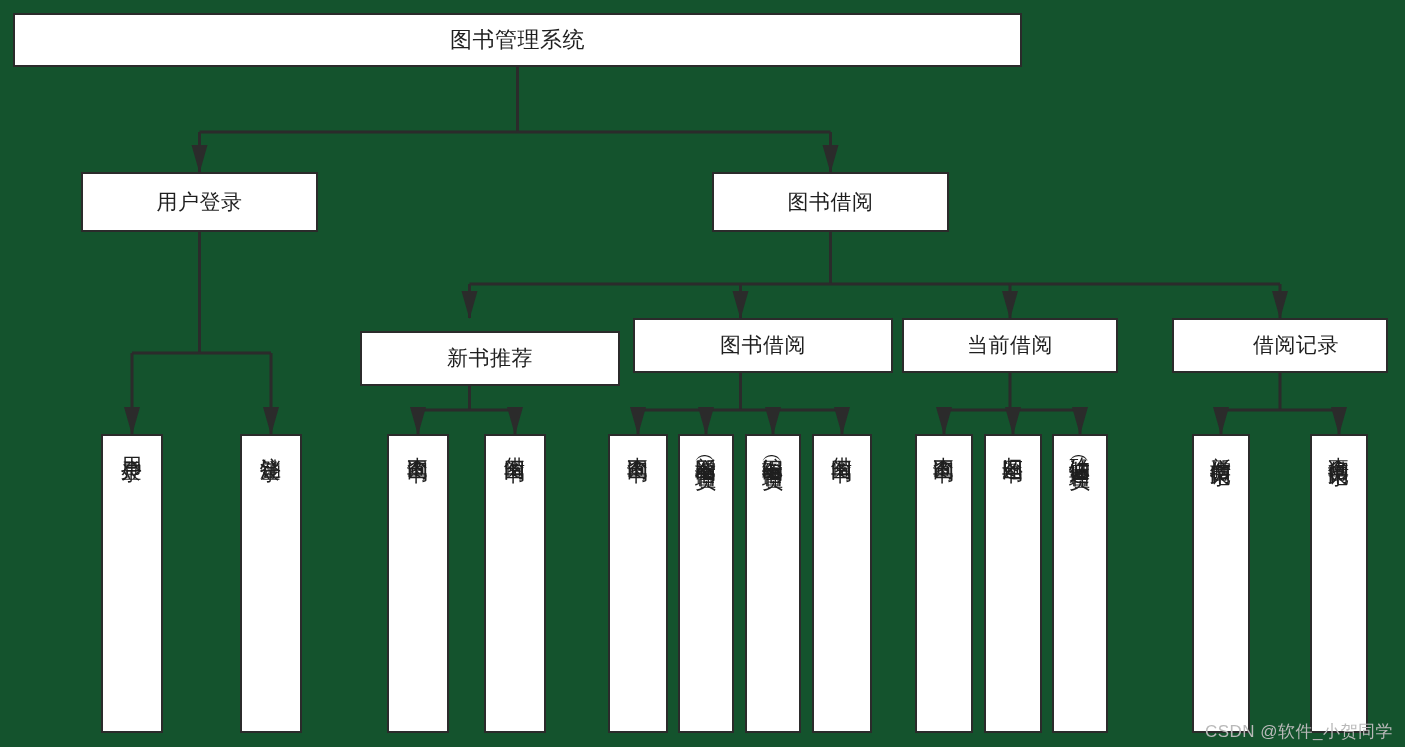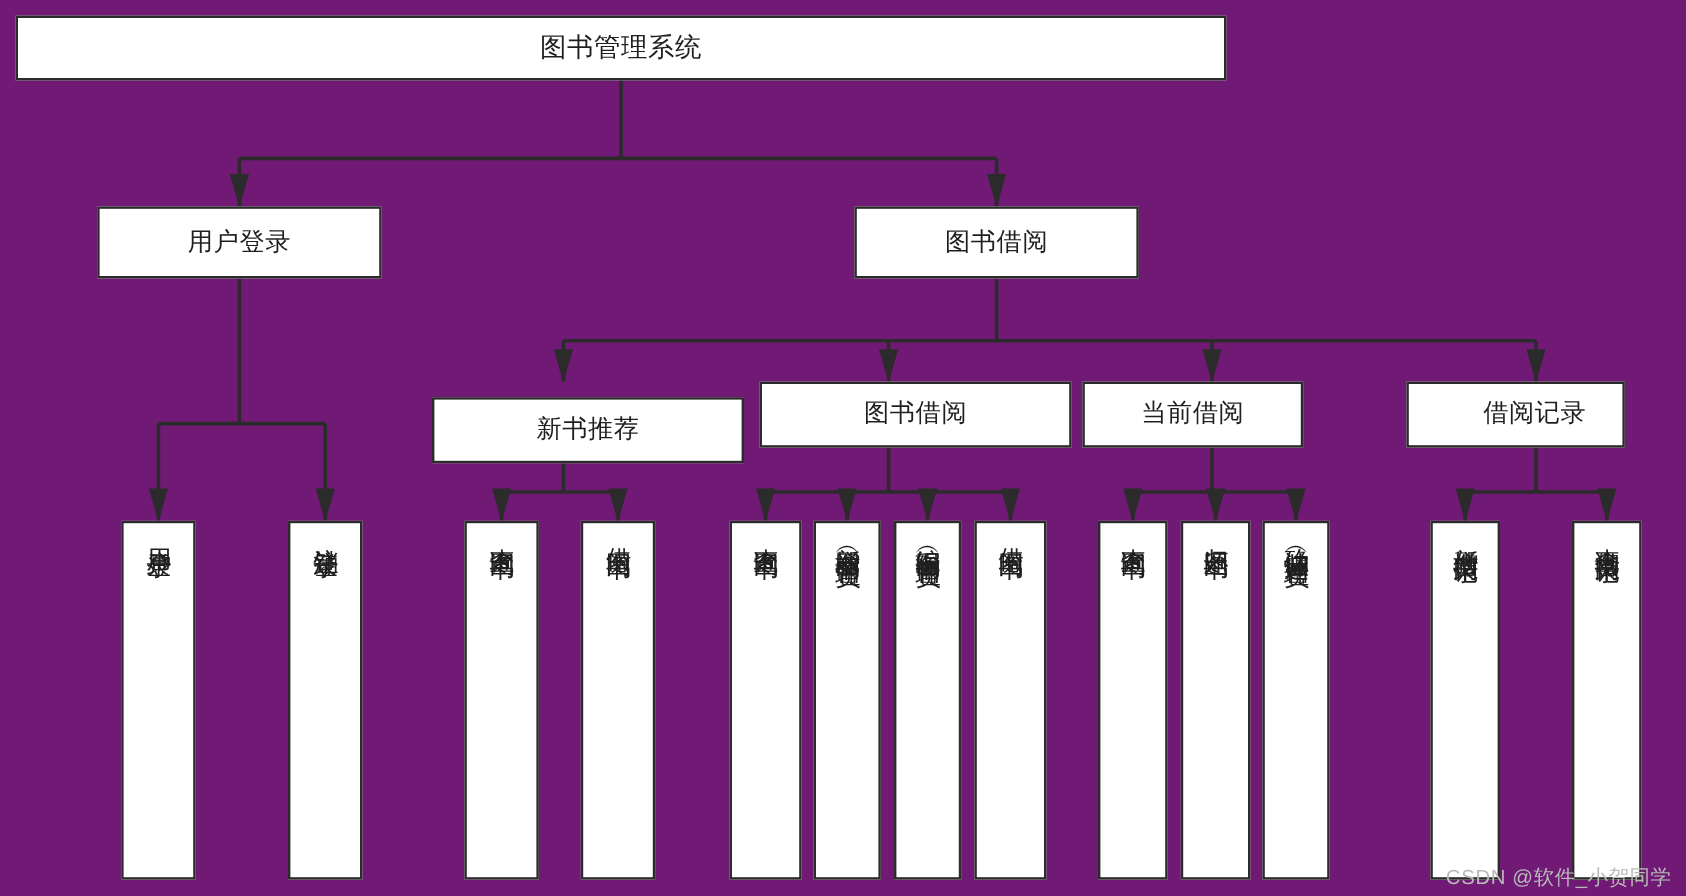--- a/index.html
+++ b/index.html
@@ -7,21 +7,21 @@
     padding: 0;
     background: #ffffff;
   }
   body {
     font-family: "Liberation Sans", "DejaVu Sans", sans-serif;
   }
   #canvas {
     position: relative;
     width: 1405px;
     height: 747px;
-    background: #701a75;
+    background: #14532d;
     overflow: hidden;
   }
   
   .node {
     position: absolute;
     box-sizing: border-box;
     background: #ffffff;
     border: 2px solid #2b2b2b;
     display: flex;
     align-items: center;
@@ -147,24 +147,24 @@
       </div>
       <div class="node h" style="left: 712px; top: 172px; width: 237px; height: 60px;">
         <span class="node-label">图书借阅</span>
       </div>
       <div class="node h" style="left: 360px; top: 331px; width: 260px; height: 55px;">
         <span class="node-label">新书推荐</span>
       </div>
       <div class="node h" style="left: 633px; top: 318px; width: 260px; height: 55px;">
         <span class="node-label">图书借阅</span>
       </div>
-      <div class="node h" style="left: 902px; top: 318px; width: 184px; height: 55px;">
+      <div class="node h" style="left: 902px; top: 318px; width: 216px; height: 55px;">
         <span class="node-label">当前借阅</span>
       </div>
-      <div class="node h" style="left: 1172px; top: 318px; width: 182px; height: 55px; padding-left: 32px;">
+      <div class="node h" style="left: 1172px; top: 318px; width: 216px; height: 55px; padding-left: 32px;">
         <span class="node-label">借阅记录</span>
       </div>
       <div class="node v" style="left: 101px; top: 434px; width: 62px; height: 299px;">
         <span class="node-label">用户登录</span>
       </div>
       <div class="node v" style="left: 240px; top: 434px; width: 62px; height: 299px;">
         <span class="node-label">注销登录</span>
       </div>
       <div class="node v" style="left: 387px; top: 434px; width: 62px; height: 299px;">
         <span class="node-label">查询图书</span>

